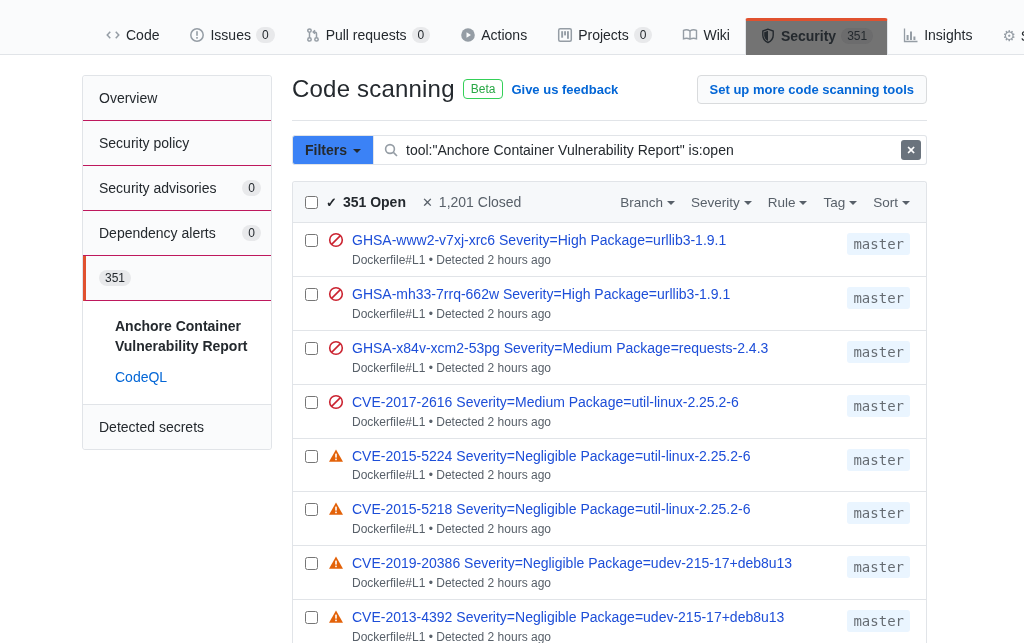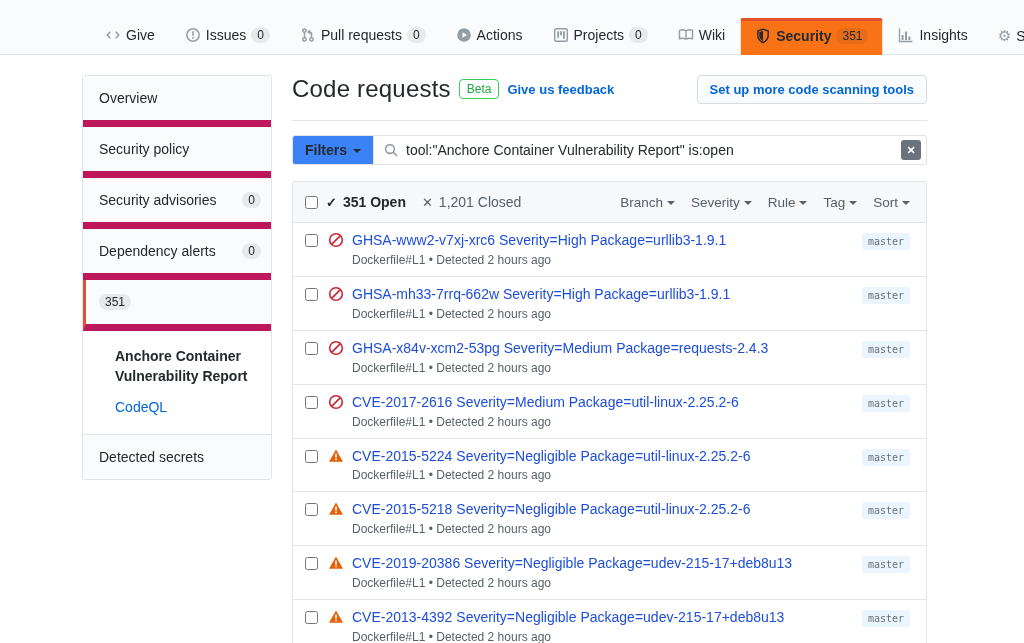--- a/index.html
+++ b/index.html
@@ -6,32 +6,32 @@
   html,body { width:1024px; height:643px; overflow:hidden; background:#fff;
     font-family:"Liberation Sans", sans-serif; color:#24292e; font-size:14px; }
 
   
   .tabbar { background:#fafbfc; border-bottom:1px solid #e1e4e8; padding:10px 0 0 90px;
     display:flex; align-items:flex-end; height:55px; }
   .tab { display:flex; align-items:center; gap:5px; padding:9px 14px 11px; color:#24292e;
     text-decoration:none; cursor:pointer; border:1px solid transparent; border-bottom:none;
     white-space:nowrap; line-height:1; }
   .tab .ticon { color:#959da5; display:inline-flex; }
-  .tab.active { background:#f97316; border-color:#e1e4e8; border-top:3px solid #e0512f;
+  .tab.active { background:#737373; border-color:#e1e4e8; border-top:3px solid #e0512f;
     border-radius:3px 3px 0 0; margin-bottom:-1px; padding-top:7px; font-weight:bold; }
   .tab.active .ticon { color:#24292e; }
   .counter { background:rgba(27,31,35,0.08); border-radius:20px; padding:2px 6px;
     font-size:12px; font-weight:normal; line-height:1; color:#24292e; }
   .tab.active .counter { font-weight:normal; }
 
   
   .page { display:flex; padding:20px 0 0 82px; align-items:flex-start; }
   .sidebar { width:190px; border:1px solid #e1e4e8; border-radius:3px; flex-shrink:0; }
   .menu-item { display:flex; align-items:center; justify-content:space-between;
-    padding:14px 10px 14px 16px; background:#fafbfc; border-bottom:7px solid #be185d;
+    padding:14px 10px 14px 16px; background:#fafbfc; border-bottom:1px solid #be185d;
     color:#24292e; cursor:pointer; }
   .menu-item:first-child { border-radius:3px 3px 0 0; }
   .menu-item.selected { border-left:3px solid #e0512f; padding-left:13px; }
   .subnav { background:#fff; border-bottom:1px solid #e1e4e8; padding:12px 10px 14px 32px; }
   .subnav .tool { display:block; margin:4px 0 12px; cursor:pointer; line-height:1.4; }
   .subnav .tool.current { font-weight:bold; color:#24292e; }
   .subnav .tool.link { color:#0366d6; margin-bottom:2px; }
   .menu-item:last-child { border-bottom:none; border-radius:0 0 3px 3px; }
 
   .main { margin-left:20px; width:635px; }
@@ -79,37 +79,37 @@
 
   .alert-row { display:flex; align-items:flex-start; padding:8px 16px 9px 12px;
     border-bottom:1px solid #e1e4e8; background:#fff; }
   .alert-row input { margin-top:3px; }
   .row-icon { margin:1px 8px 0 10px; display:inline-flex; flex-shrink:0; }
   .row-content { flex:1; min-width:0; }
   .row-title { font-weight:normal; color:#1d4ed8; font-size:14px; text-decoration:none;
     cursor:pointer; display:block; line-height:1.35; }
   .row-meta { color:#586069; font-size:12px; margin-top:3px; }
   .branch-badge { background:#eaf5ff; color:rgba(27,31,35,0.65);
-    font-family:"DejaVu Sans Mono", monospace; font-size:10px; padding:3px 6px;
+    font-family:"DejaVu Sans Mono", monospace; font-size:14px; padding:3px 6px;
     border-radius:3px; margin-left:12px; margin-top:2px; cursor:pointer; flex-shrink:0; }
 
   input[type=checkbox] { width:13px; height:13px; cursor:pointer; }
   svg { display:block; }
 </style>
 </head>
 <body>
 
 <nav class="tabbar">
   <a class="tab">
     <span class="ticon">
         <svg width="16" height="16" viewBox="0 0 16 16">
           <path fill="currentColor" d="M4.7 4.3 1.2 8l3.5 3.7 1.1-1L3.2 8l2.6-2.7zm6.6 0-1.1 1L12.8 8l-2.6 2.7 1.1 1L14.8 8z"></path>
         </svg>
       </span>
-    <span>Give</span>
+    <span>Code</span>
   </a>
   <a class="tab">
     <span class="ticon">
         <svg width="16" height="16" viewBox="0 0 16 16">
           <circle cx="8" cy="8" r="6.2" fill="none" stroke="currentColor" stroke-width="1.5"></circle>
           <rect x="7.2" y="4.2" width="1.6" height="4.6" fill="currentColor"></rect>
           <rect x="7.2" y="10" width="1.6" height="1.7" fill="currentColor"></rect>
         </svg>
       </span>
     <span>Issues</span>
@@ -211,21 +211,21 @@
       <a class="tool link">CodeQL</a>
     </div>
     <div class="menu-item">
       <span>Detected secrets</span>
     </div>
   </aside>
 
   <main class="main">
     <div class="main-head">
       <div class="head-left">
-        <h1 class="page-title">Code requests</h1>
+        <h1 class="page-title">Code scanning</h1>
         <span class="beta-badge">Beta</span>
         <a class="feedback-link">Give us feedback</a>
       </div>
       <button class="setup-btn">Set up more code scanning tools</button>
     </div>
     <hr class="head-rule">
 
     <div class="filterbar">
       <button class="filters-btn">
         <span>Filters</span>

